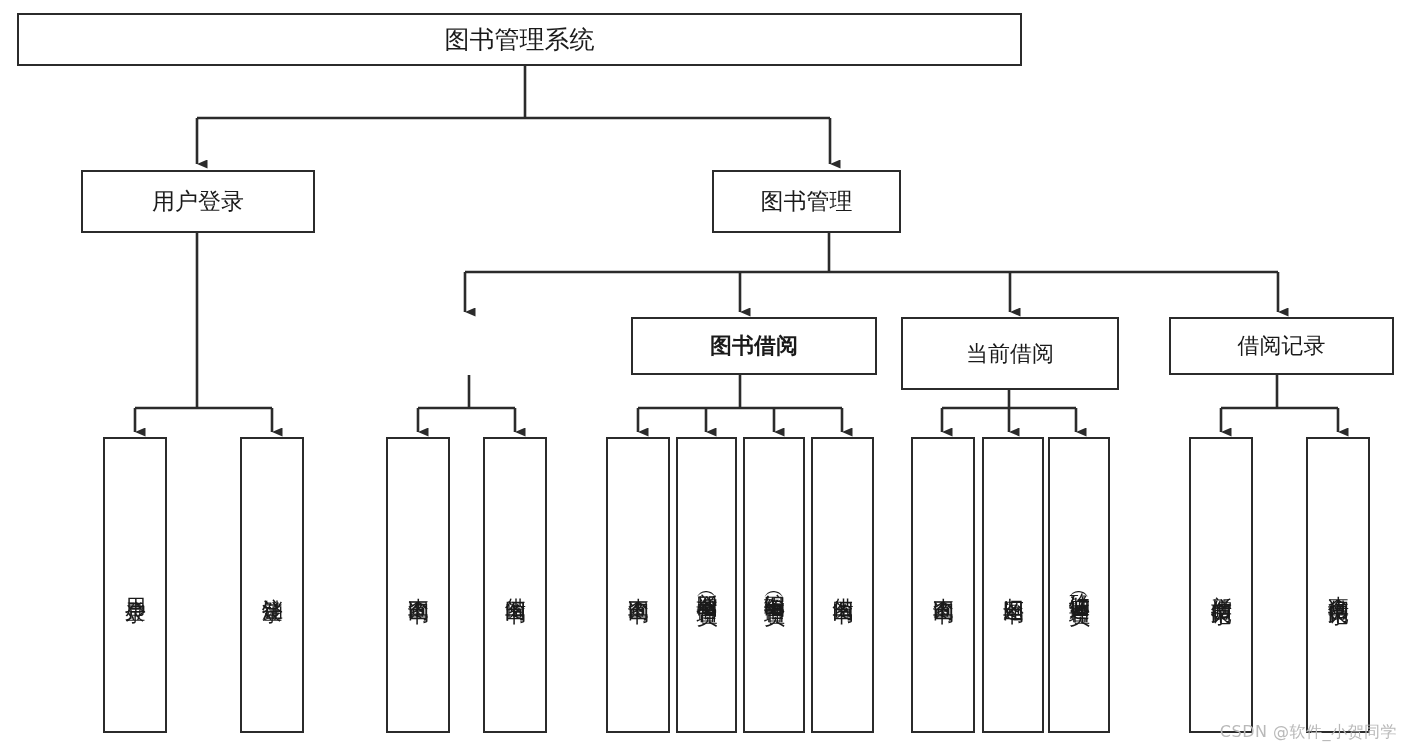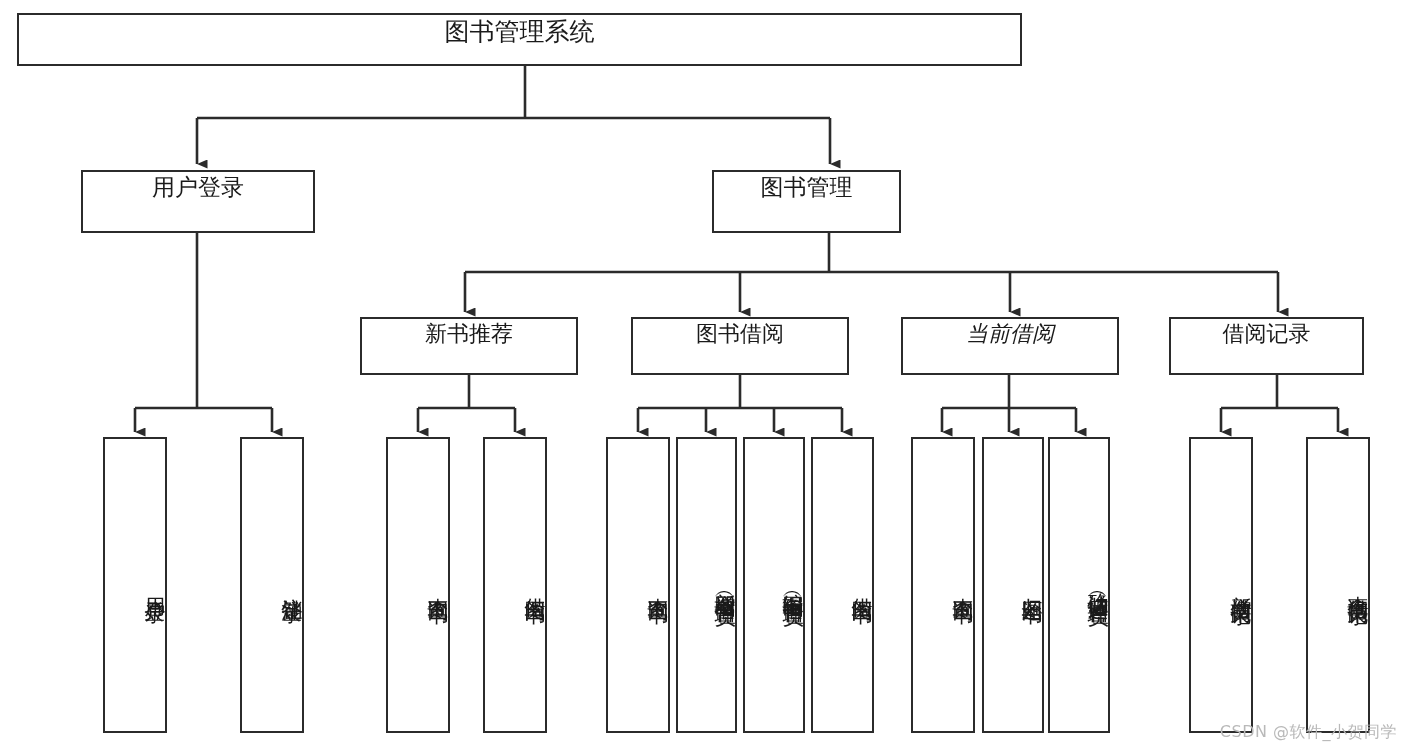--- a/index.html
+++ b/index.html
@@ -24,20 +24,21 @@
     width: 1405px;
     height: 747px;
     pointer-events: none;
   }
   .node {
     position: absolute;
     box-sizing: border-box;
     border: 2.5px solid #2b2b2b;
     background: #ffffff;
     display: flex;
+    align-items: center;
     justify-content: center;
     color: #1a1a1a;
   }
   .node.root {
     font-size: 25px;
   }
   .node.lvl2 {
     font-size: 23px;
   }
   .node.lvl3 {
@@ -126,30 +127,27 @@
     <span>图书管理系统</span>
   </div>
 
   <div class="node lvl2" style="left:81px; top:170px; width:234px; height:63px;">
     <span>用户登录</span>
   </div>
   <div class="node lvl2" style="left:712px; top:170px; width:189px; height:63px;">
     <span>图书管理</span>
   </div>
 
-  <div class="node lvl3" style="left:360px; top:317px; width:218px; height:58px;">
-    <span>新书推荐</span>
-  </div>
-  <div class="node lvl3" style="left:631px; top:317px; width:218px; height:58px;">
+  <div class="node lvl3" style="left:631px; top:317px; width:246px; height:58px;font-weight:bold;">
     <span>图书借阅</span>
   </div>
-  <div class="node lvl3" style="left:901px; top:317px; width:218px; height:58px;font-style:italic;">
+  <div class="node lvl3" style="left:901px; top:317px; width:218px; height:73px;">
     <span>当前借阅</span>
   </div>
-  <div class="node lvl3" style="left:1169px; top:317px; width:195px; height:58px;">
+  <div class="node lvl3" style="left:1169px; top:317px; width:225px; height:58px;">
     <span>借阅记录</span>
   </div>
 
   <div class="node leaf" style="left:103px; top:437px; width:64px; height:296px;">
     <span class="vtext">用户登录</span>
   </div>
   <div class="node leaf" style="left:240px; top:437px; width:64px; height:296px;">
     <span class="vtext">注销登录</span>
   </div>
 

